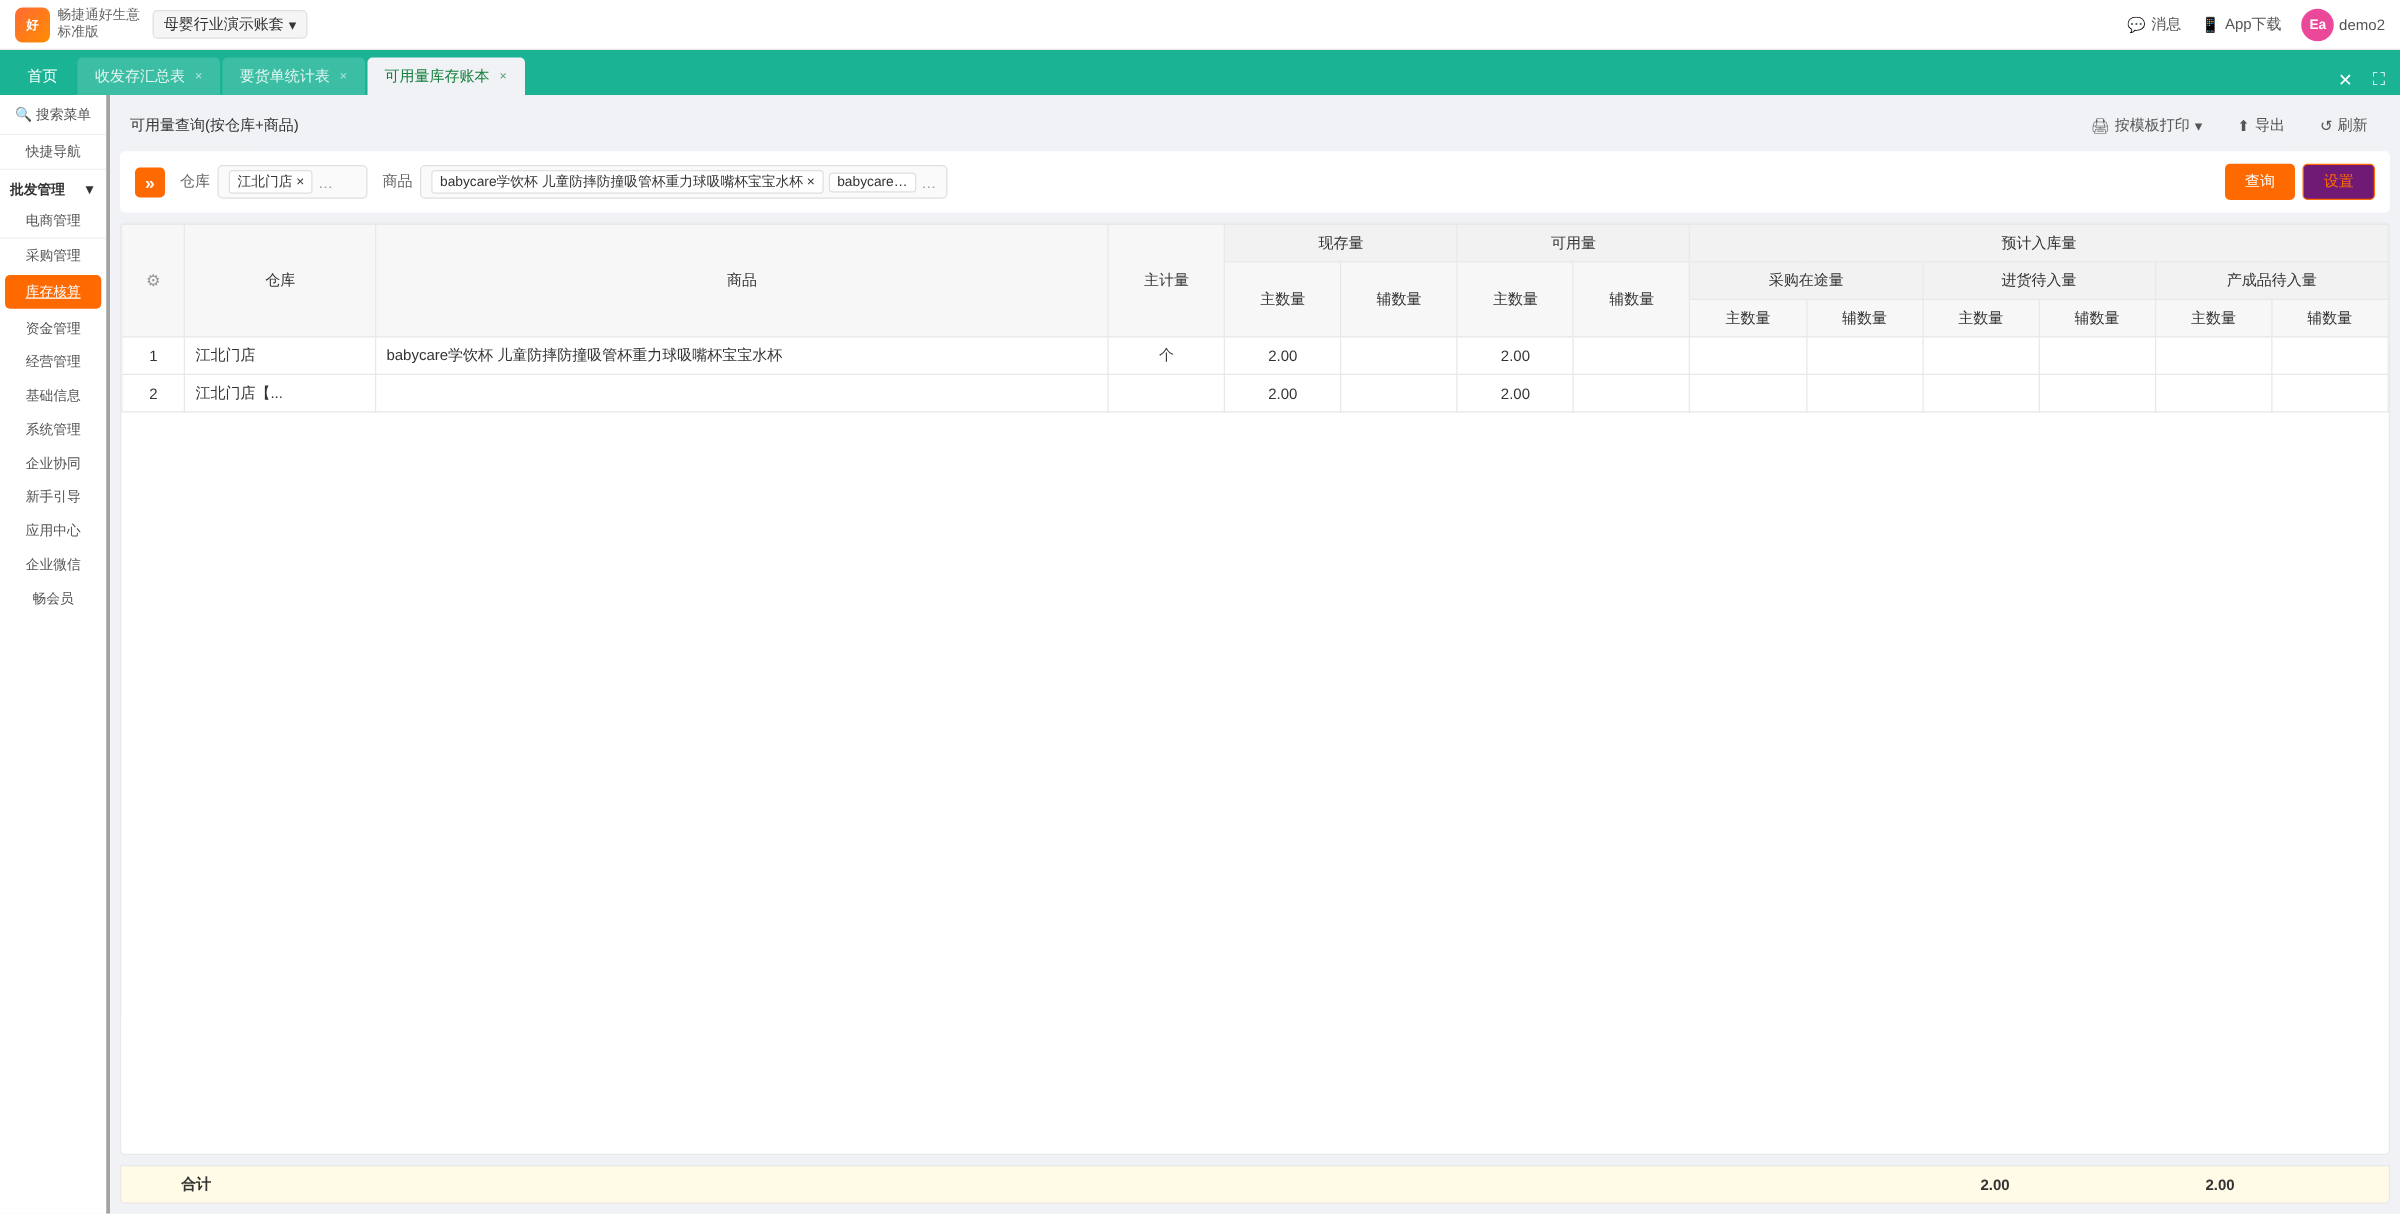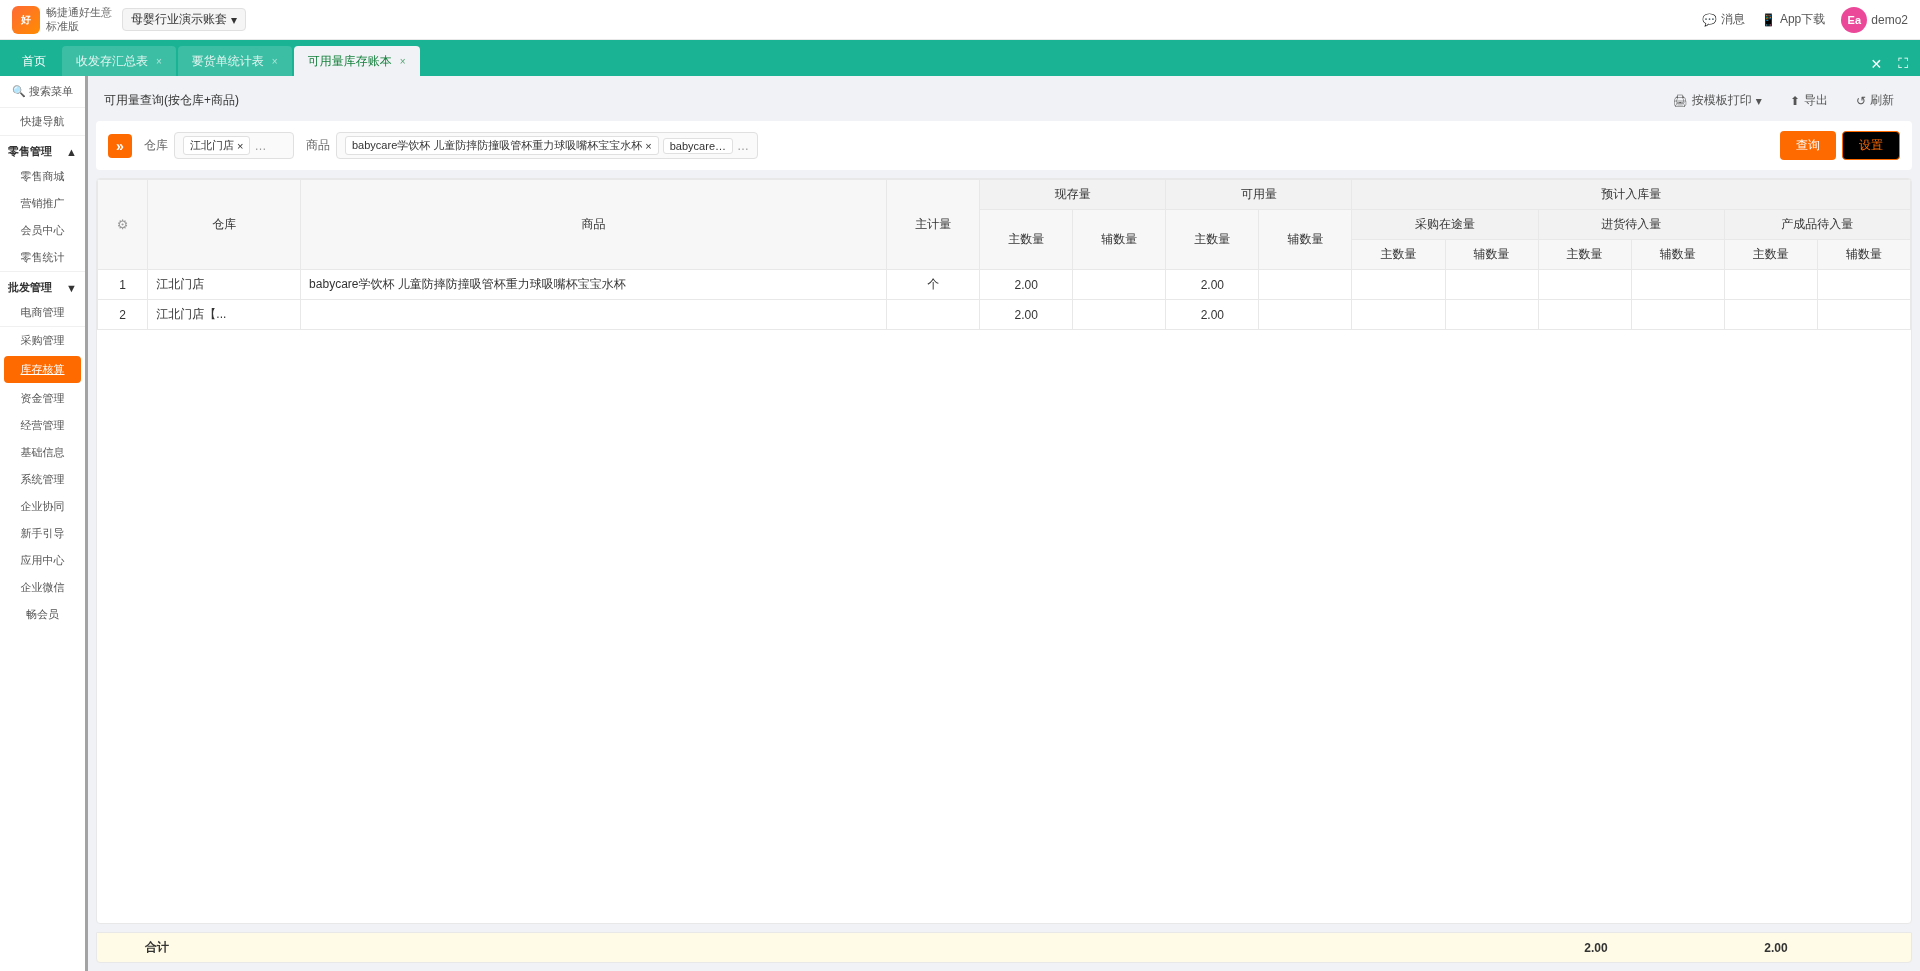--- a/index.html
+++ b/index.html
@@ -192,21 +192,21 @@
     .filter-actions {
       margin-left: auto;
       display: flex; gap: 6px;
     }
     .btn-query {
       background: #ff6a00; color: white;
       border: none; border-radius: 4px; padding: 5px 16px;
       font-size: 12px; cursor: pointer;
     }
     .btn-setting {
-      background: #000000; color: #ff6a00;
+      background: #701a75; color: #ff6a00;
       border: 1px solid #ff6a00; border-radius: 4px; padding: 5px 16px;
       font-size: 12px; cursor: pointer;
     }
 
     
     .table-wrap {
       flex: 1;
       margin: 8px;
       background: #fff;
       border-radius: 4px;
@@ -296,30 +296,20 @@
 
 <div class="main-layout">
 
   <div class="sidebar">
     <div class="sidebar-search">
       <span>🔍</span>
       <span>搜索菜单</span>
     </div>
     <div class="sidebar-nav">
       <span>快捷导航</span>
-    </div>
-    <div class="sidebar-section">
-      <div class="sidebar-section-title">
-        <span>零售管理</span>
-        <span>▲</span>
-      </div>
-      <div class="sidebar-item">零售商城</div>
-      <div class="sidebar-item">营销推广</div>
-      <div class="sidebar-item">会员中心</div>
-      <div class="sidebar-item">零售统计</div>
     </div>
     <div class="sidebar-section">
       <div class="sidebar-section-title">
         <span>批发管理</span>
         <span>▼</span>
       </div>
       <div class="sidebar-item">电商管理</div>
     </div>
     <div class="sidebar-item">采购管理</div>
     <div class="sidebar-item active">库存核算</div>

